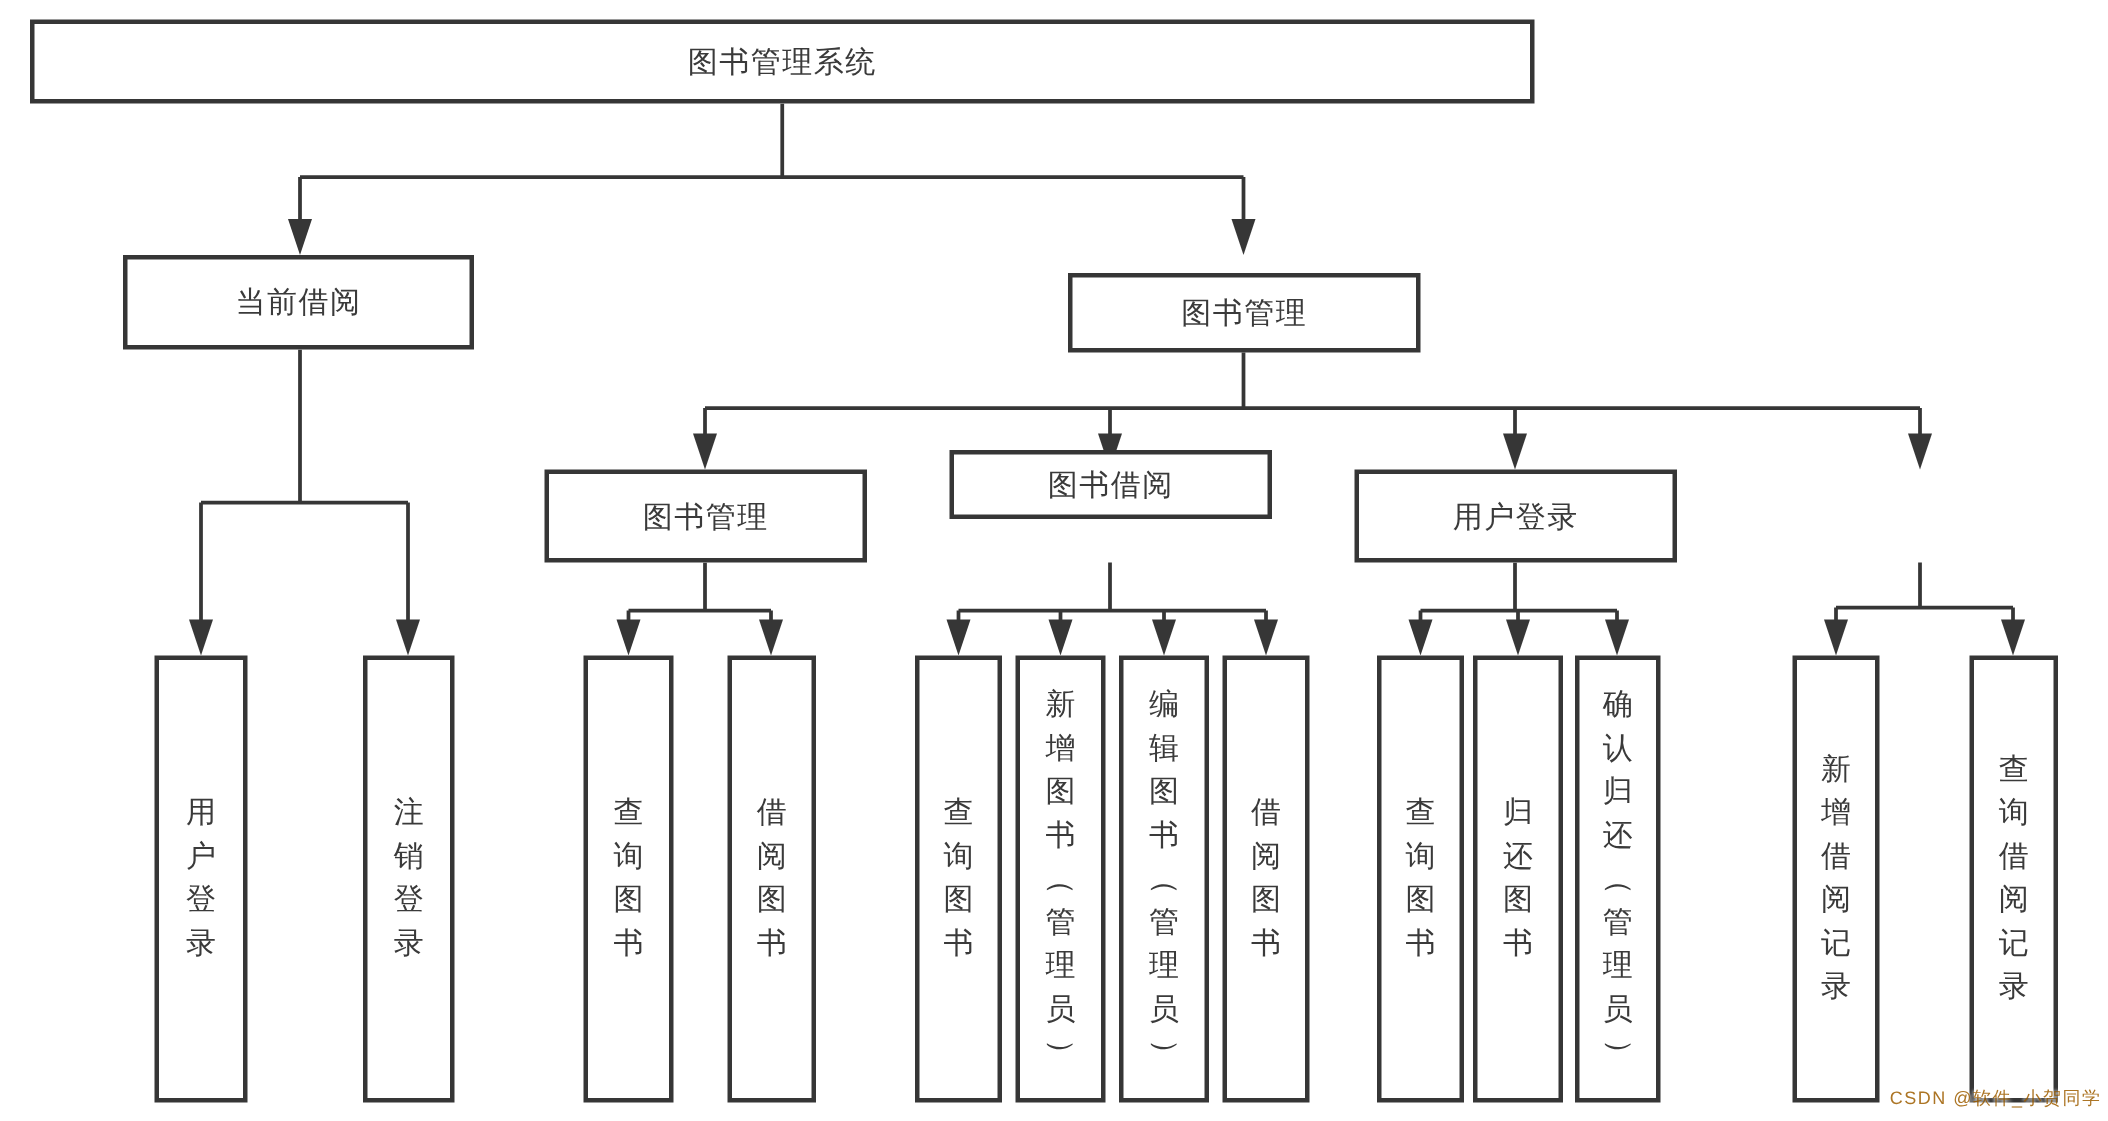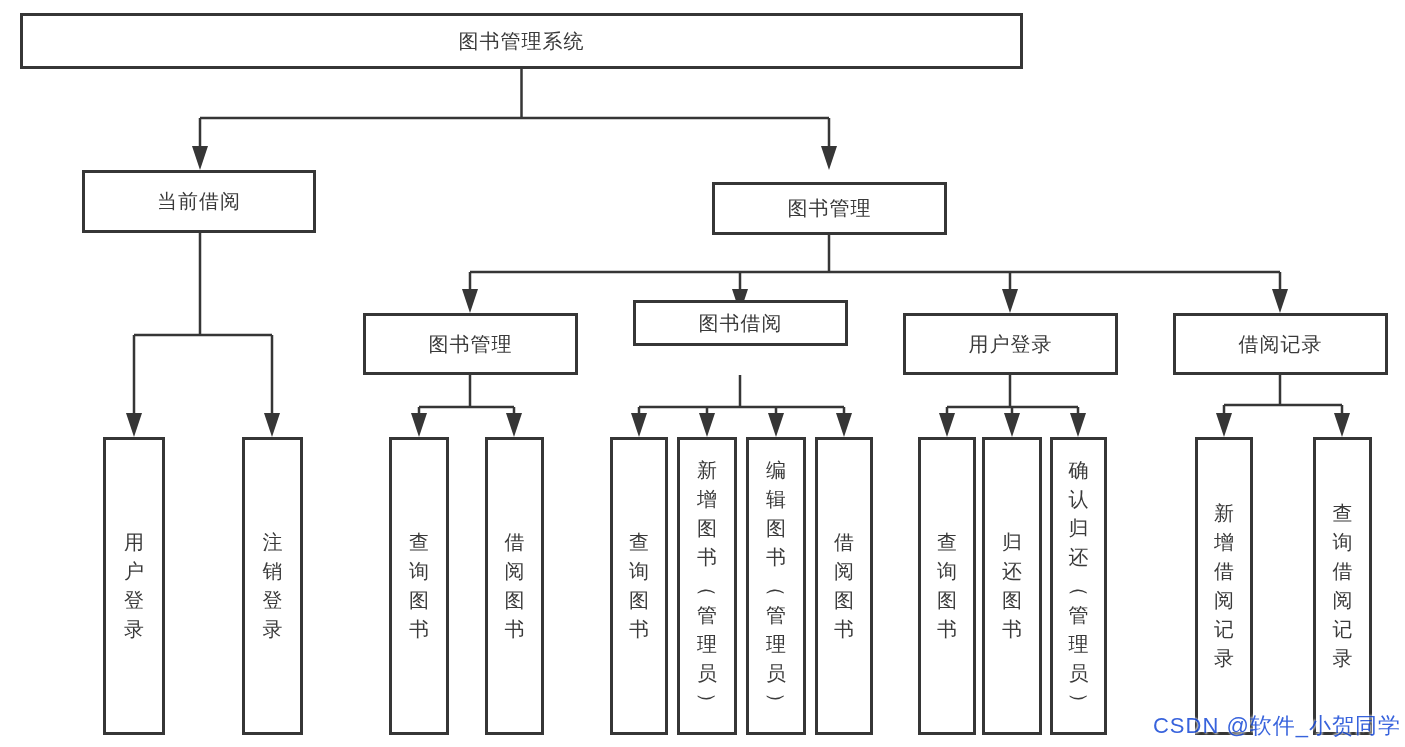--- a/index.html
+++ b/index.html
@@ -12,21 +12,21 @@
     display:flex;align-items:center;justify-content:center;
     font-size:20px;color:#3a3a3a;letter-spacing:1px;
     z-index:2;
   }
   .leaf{top:437px;height:298px;}
   .vtext{display:flex;flex-direction:column;align-items:center;justify-content:center;height:100%;width:100%;letter-spacing:0;}
   .vtext span{display:block;height:29px;line-height:29px;font-size:20px;text-align:center;}
   .vtext span.rot{transform:rotate(90deg);}
   .watermark{
     position:absolute;right:4px;bottom:6px;z-index:5;
-    font-size:22px;letter-spacing:1px;color:#1d4ed8;opacity:.88;
+    font-size:12px;letter-spacing:1px;color:#a16207;opacity:.88;
     text-shadow:1px 1px 2px rgba(255,255,255,.95),-1px -1px 2px rgba(255,255,255,.95);
   }
 </style>
 </head>
 <body>
 
 <div class="stage">
 
   <svg viewBox="0 0 1405 747" aria-hidden="true">
     <g stroke="#363636" stroke-width="2.5" fill="none">
@@ -81,23 +81,20 @@
 
   <div class="box" style="left:363px;top:313px;width:215px;height:62px">
     <span>图书管理</span>
   </div>
   <div class="box" style="left:633px;top:300px;width:215px;height:46px">
     <span>图书借阅</span>
   </div>
   <div class="box" style="left:903px;top:313px;width:215px;height:62px">
     <span>用户登录</span>
   </div>
-  <div class="box" style="left:1173px;top:313px;width:215px;height:62px">
-    <span>借阅记录</span>
-  </div>
 
   <div class="box leaf" style="left:103px;width:62px">
     <div class="vtext">
         <span>用</span>
         <span>户</span>
         <span>登</span>
         <span>录</span>
       </div>
   </div>
   <div class="box leaf" style="left:242px;width:61px">

